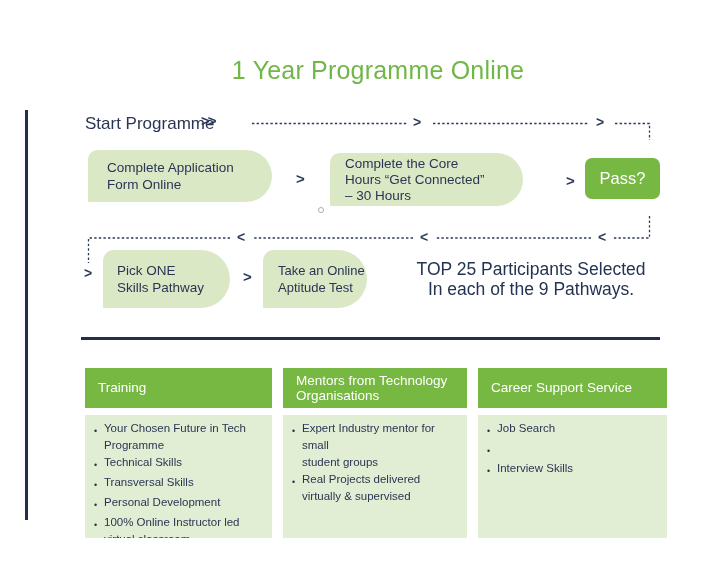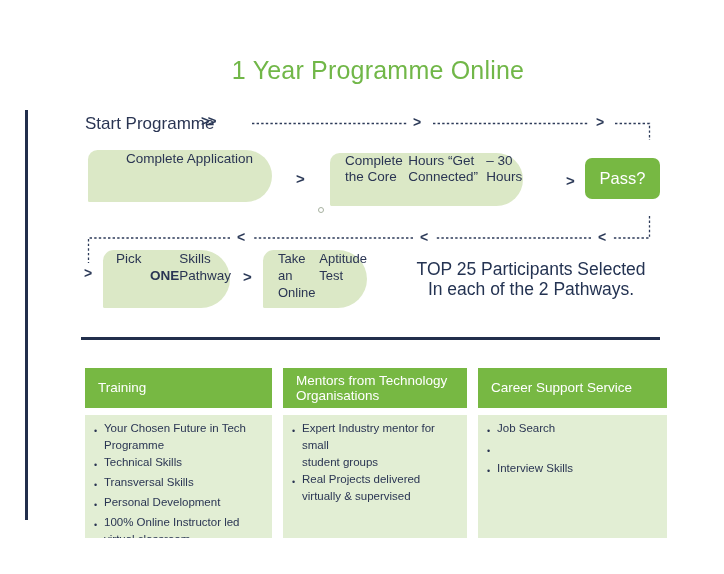--- a/index.html
+++ b/index.html
@@ -14,29 +14,29 @@
   .vrule{position:absolute;left:25px;top:110px;width:2.5px;height:410px;background:#222f4c;}
   .connectors{position:absolute;left:0;top:0;pointer-events:none;}
   .chev{
     position:absolute;font-size:14px;line-height:14px;font-weight:700;color:#2c3a58;
   }
   .chev.dbl{letter-spacing:-2px;font-size:15px;}
   .chev.big{font-size:15px;}
   .start-label{position:absolute;left:85px;top:114px;font-size:17px;color:#2a3553;}
   .flowbox{
     position:absolute;background:#dbe8c6;border-radius:14px 38px 38px 2px;
-    display:flex;flex-direction:row;justify-content:center;
+    display:flex;flex-direction:column;justify-content:center;
     font-size:13.5px;line-height:17px;color:#2a3553;
   }
   .flowbox .ln{display:block;}
   .box-app{left:88px;top:150px;width:184px;height:52px;padding-left:19px;box-sizing:border-box;}
   .box-core{left:330px;top:153px;width:193px;height:53px;padding-left:15px;box-sizing:border-box;line-height:16px;}
   .box-pick{left:103px;top:250px;width:127px;height:58px;padding-left:14px;box-sizing:border-box;}
   .box-apt{left:263px;top:250px;width:104px;height:58px;padding-left:15px;box-sizing:border-box;font-size:13px;}
-  .bold{font-weight:700;margin-left:34px;}
+  .bold{font-weight:400;}
   .pass-box{
     position:absolute;left:585px;top:158px;width:75px;height:41px;background:#77b843;
     color:#ffffff;font-size:16.5px;display:flex;align-items:center;justify-content:center;
     border-radius:7px;
   }
   .top25{
     position:absolute;left:400px;top:259px;width:262px;text-align:center;
     font-size:17.5px;line-height:20px;color:#243352;
   }
   .dot-marker{
@@ -82,20 +82,21 @@
     </g>
   </svg>
 
   <div class="start-label">Start Programme</div>
   <span class="chev dbl" style="left:201px;top:114px;">&gt;&gt;</span>
   <span class="chev" style="left:413px;top:115px;">&gt;</span>
   <span class="chev" style="left:596px;top:115px;">&gt;</span>
 
   <div class="flowbox box-app">
     <span class="ln">Complete Application</span>
+    <span class="ln">Form Online</span>
   </div>
 
   <span class="chev big" style="left:296px;top:172px;">&gt;</span>
 
   <div class="flowbox box-core">
     <span class="ln">Complete the Core</span>
     <span class="ln">Hours “Get Connected”</span>
     <span class="ln">– 30 Hours</span>
   </div>
 
@@ -119,21 +120,21 @@
 
   <span class="chev big" style="left:243px;top:270px;">&gt;</span>
 
   <div class="flowbox box-apt">
     <span class="ln">Take an Online</span>
     <span class="ln">Aptitude Test</span>
   </div>
 
   <div class="top25">
     <span class="ln" style="display:block;">TOP 25 Participants Selected</span>
-    <span class="ln" style="display:block;">In each of the 2 Pathways.</span>
+    <span class="ln" style="display:block;">In each of the 9 Pathways.</span>
   </div>
 
   <div class="separator"></div>
 
   <div class="col col-1">
     <div class="col-header">Training</div>
     <div class="col-body">
       <div class="bullet-item">
           <span class="b">•</span>
           <span class="t">Your Chosen Future in Tech

